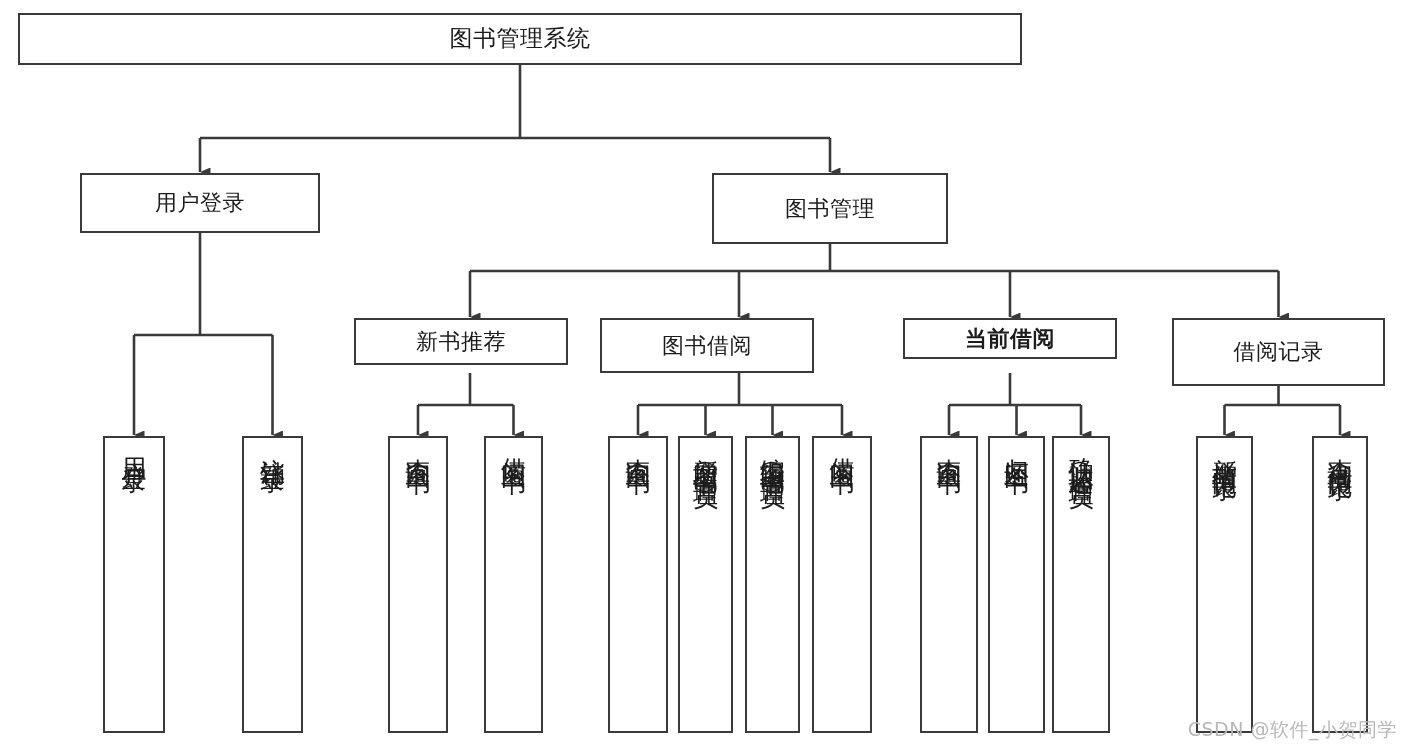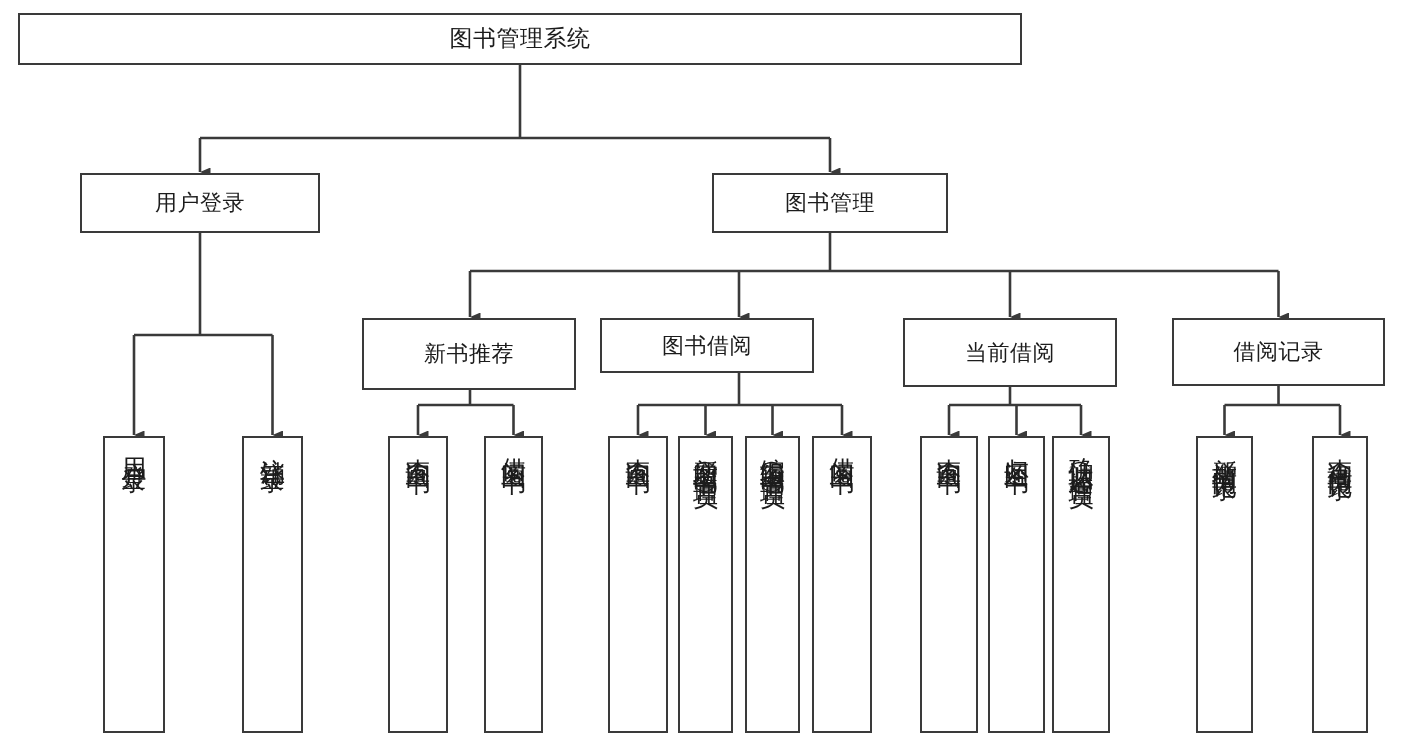--- a/index.html
+++ b/index.html
@@ -119,30 +119,30 @@
       </g>
   </svg>
 
   <div id="nodes-layer">
       <div class="node horiz root" style="left: 18px; top: 13px; width: 1004px; height: 52px;">
         <span class="label">图书管理系统</span>
       </div>
       <div class="node horiz level1" style="left: 80px; top: 173px; width: 240px; height: 60px;">
         <span class="label">用户登录</span>
       </div>
-      <div class="node horiz level1" style="left: 712px; top: 173px; width: 236px; height: 60px;">
+      <div class="node horiz level1" style="left: 712px; top: 173px; width: 236px; height: 71px;">
         <span class="label">图书管理</span>
       </div>
-      <div class="node horiz level2" style="left: 362px; top: 318px; width: 214px; height: 72px;">
+      <div class="node horiz level2" style="left: 354px; top: 318px; width: 214px; height: 47px;">
         <span class="label">新书推荐</span>
       </div>
       <div class="node horiz level2" style="left: 600px; top: 318px; width: 214px; height: 55px;">
         <span class="label">图书借阅</span>
       </div>
-      <div class="node horiz level2" style="left: 903px; top: 318px; width: 214px; height: 69px;">
+      <div class="node horiz level2" style="left: 903px; top: 318px; width: 214px; height: 41px; font-weight: bold;">
         <span class="label">当前借阅</span>
       </div>
       <div class="node horiz level2" style="left: 1172px; top: 318px; width: 213px; height: 68px;">
         <span class="label">借阅记录</span>
       </div>
       <div class="node vert leaf" style="left: 103px; top: 436px; width: 62px; height: 297px;">
         <span class="label">用户登录</span>
       </div>
       <div class="node vert leaf" style="left: 242px; top: 436px; width: 61px; height: 297px;">
         <span class="label">注销登录</span>
@@ -175,13 +175,14 @@
         <span class="label">确认归还（管理员）</span>
       </div>
       <div class="node vert leaf" style="left: 1196px; top: 436px; width: 57px; height: 297px;">
         <span class="label">新增借阅记录</span>
       </div>
       <div class="node vert leaf" style="left: 1312px; top: 436px; width: 56px; height: 297px;">
         <span class="label">查询借阅记录</span>
       </div>
     </div>
 
+  <div class="watermark">CSDN @软件_小贺同学</div>
 </div>
 
 </body></html>

